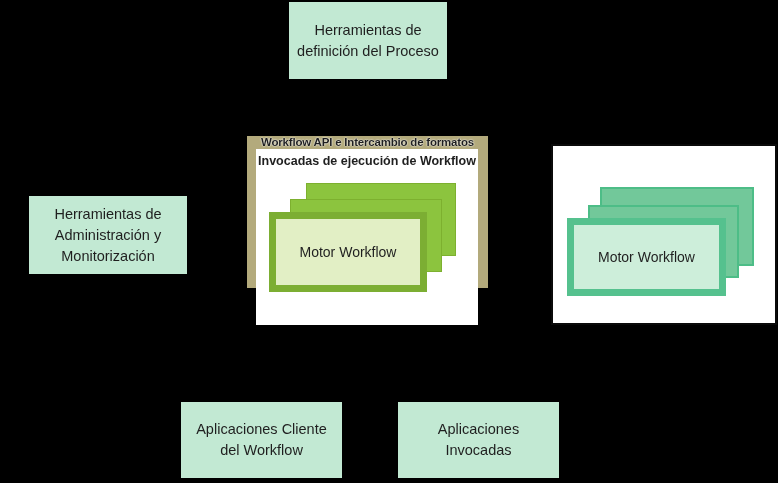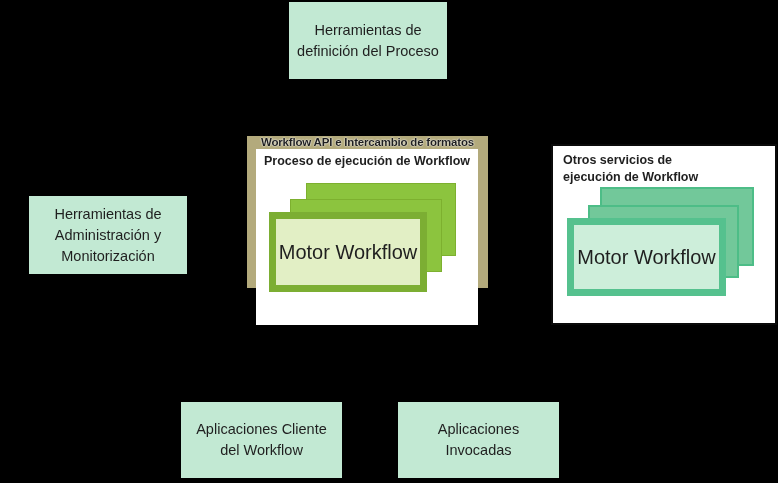--- a/index.html
+++ b/index.html
@@ -89,21 +89,21 @@
   }
   .c-front {
     left: 13px; top: 63px; width: 158px; height: 80px;
     background: var(--green-front-fill, #e2efc5);
     border: 7px solid var(--green-front-border, #7cae33);
     display: flex;
     align-items: center;
     justify-content: center;
   }
   .engine-label {
-    font-size: 20px;
+    font-size: 14px;
     font-weight: 400;
     white-space: nowrap;
   }
 
   
   .other-box {
     position: absolute;
     left: 551px; top: 144px;
     width: 226px; height: 181px;
     background: #ffffff;
@@ -168,32 +168,30 @@
   <div class="mint-box box-invoked">
     <div class="mint-inner">
       <div class="mint-label">Aplicaciones
 Invocadas</div>
     </div>
   </div>
 
   <div class="tan-box">
     <div class="tan-header">Workflow API e Intercambio de formatos</div>
     <div class="service-box">
-      <div class="service-title">Proceso de ejecución de Workflow</div>
+      <div class="service-title">Invocadas de ejecución de Workflow</div>
       <div class="stacked c-back"></div>
       <div class="stacked c-mid"></div>
       <div class="stacked c-front">
         <span class="engine-label">Motor Workflow</span>
       </div>
     </div>
   </div>
 
   <div class="other-box">
-    <div class="other-title">Otros servicios de
-ejecución de Workflow</div>
     <div class="stacked t-back"></div>
     <div class="stacked t-mid"></div>
     <div class="stacked t-front">
       <span class="engine-label">Motor Workflow</span>
     </div>
   </div>
 
 </div>
 
 </body></html>

